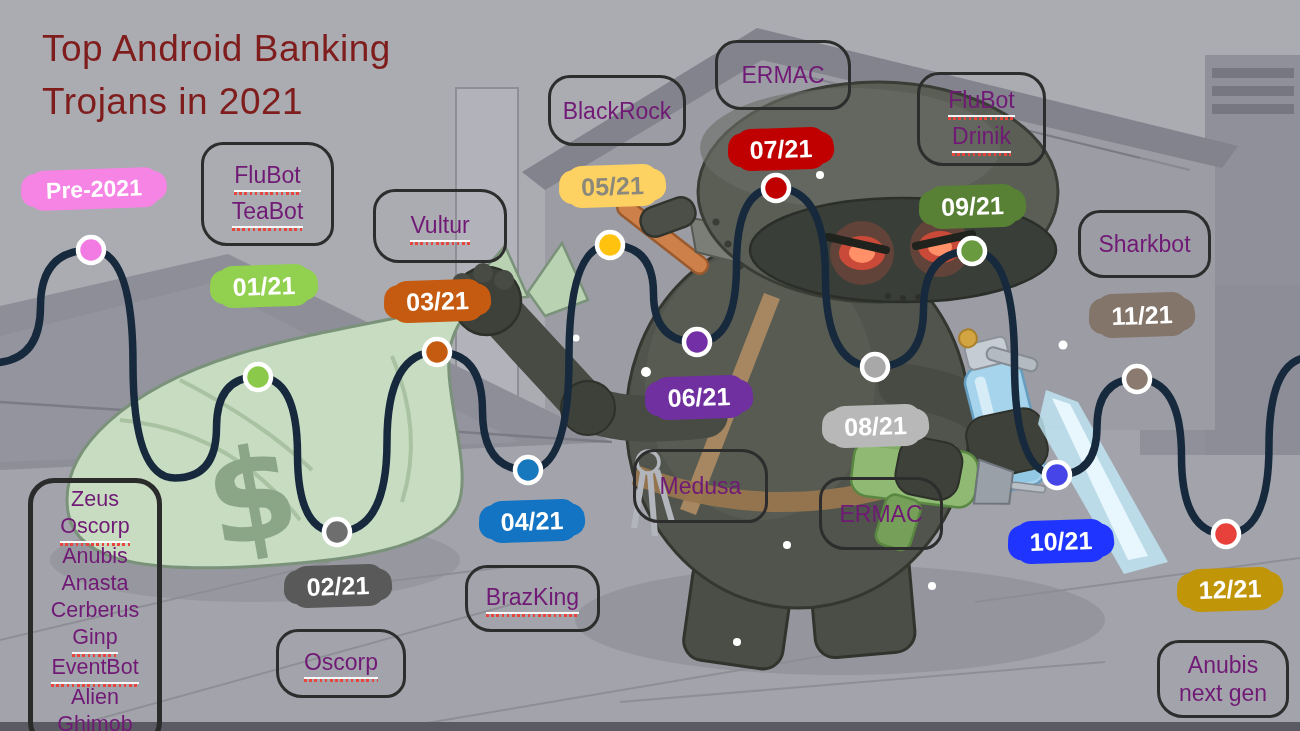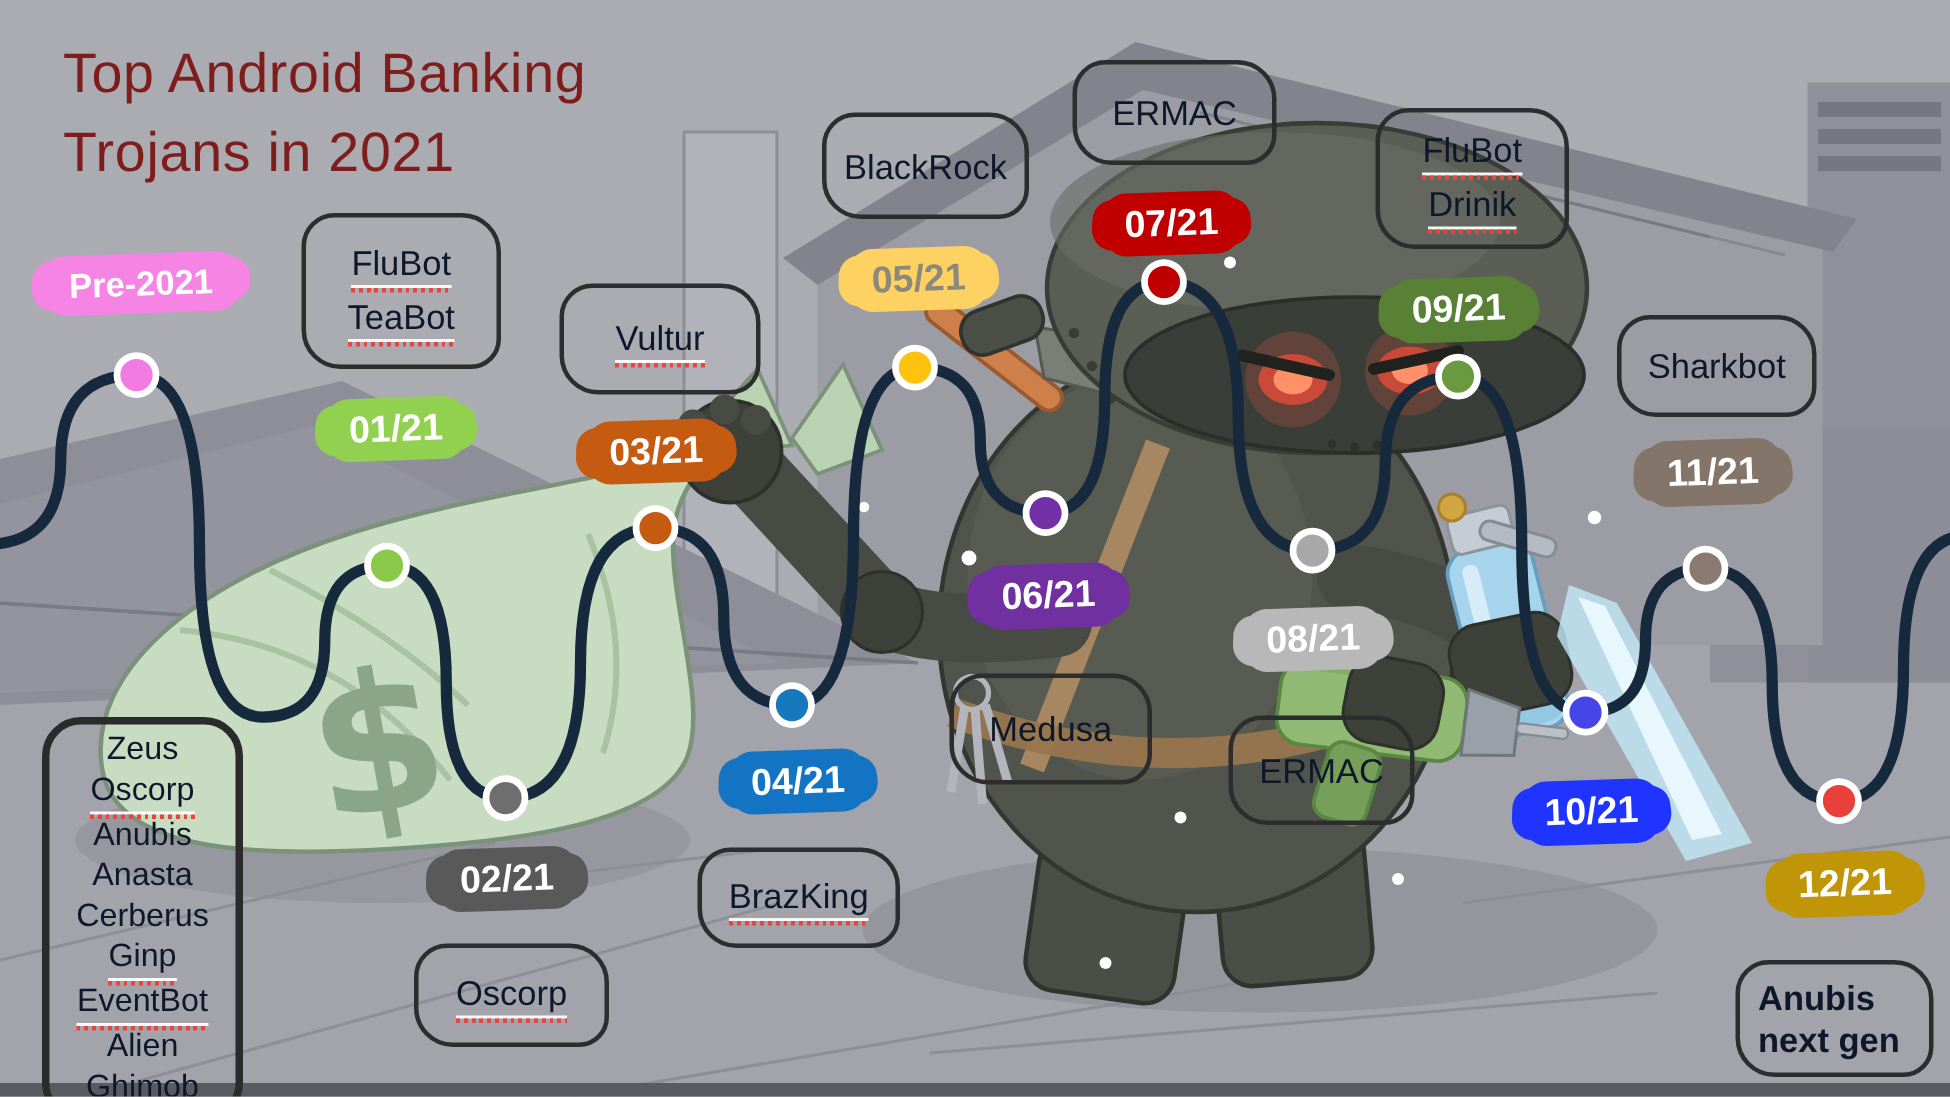--- a/index.html
+++ b/index.html
@@ -12,28 +12,28 @@
   .blob{position:absolute;display:flex;align-items:center;justify-content:center;
         border-radius:16px;transform:rotate(-2deg);z-index:5;}
   .blob::before{content:"";position:absolute;left:-7px;top:5px;width:64%;height:82%;
         background:inherit;border-radius:14px;transform:rotate(4deg);z-index:-1;}
   .blob::after{content:"";position:absolute;right:-7px;bottom:4px;width:58%;height:76%;
         background:inherit;border-radius:14px;transform:rotate(-5deg);z-index:-1;}
   .blob-label{font-weight:bold;font-size:25px;color:#fff;}
   
   .tbox{position:absolute;border:3.5px solid #2d2d2d;border-radius:22px 26px 20px 26px;
         display:flex;flex-direction:column;align-items:center;justify-content:center;
-        gap:5px;color:#0f172a;font-size:23px;line-height:28px;z-index:4;}
+        gap:5px;color:#701a75;font-size:23px;line-height:28px;text-align:center;z-index:4;}
   .tbox.thick{border-width:5px;border-color:#2b2b2b;border-radius:26px;
         font-size:21.5px;line-height:27px;gap:0;}
   
   .ms{position:relative;border-bottom:2px solid rgba(255,255,255,.93);padding-bottom:1px;}
   .ms::after{content:"";position:absolute;left:0;right:0;bottom:-5px;height:2.8px;
         background:repeating-linear-gradient(90deg,#e8453c 0 2.6px,rgba(0,0,0,0) 2.6px 5.2px);}
-  .wrapname{display:block;width:102px;margin:0 auto;font-weight:bold;}
+  .wrapname{display:block;width:102px;margin:0 auto;}
 </style>
 </head>
 <body>
 
 <div id="stage">
 
   <svg id="art" width="1300" height="731" viewBox="0 0 1300 731">
 
     <rect x="0" y="0" width="1300" height="731" fill="#abacb2"></rect>
     <rect x="0" y="430" width="1300" height="301" fill="#a3a3ab"></rect>

